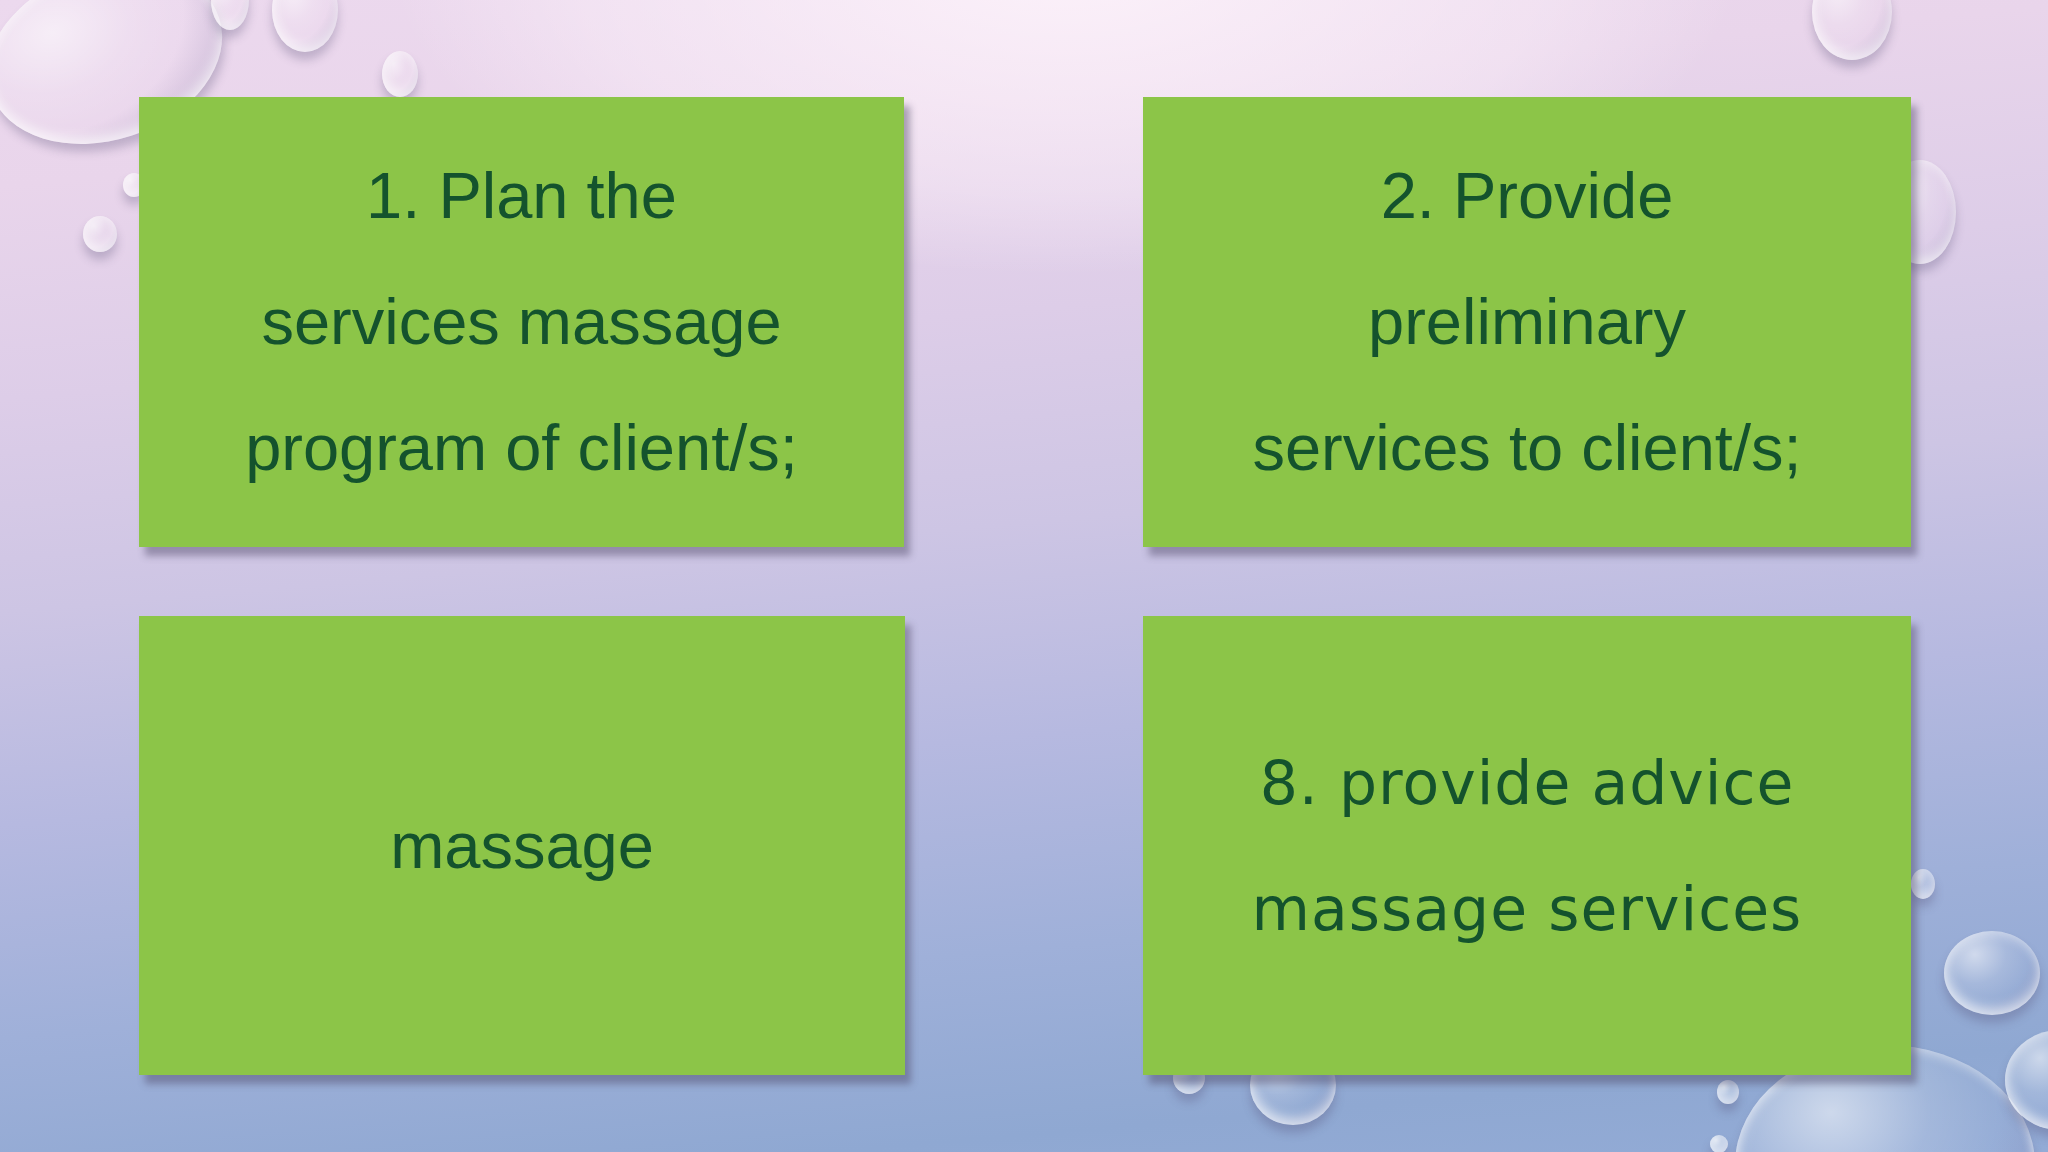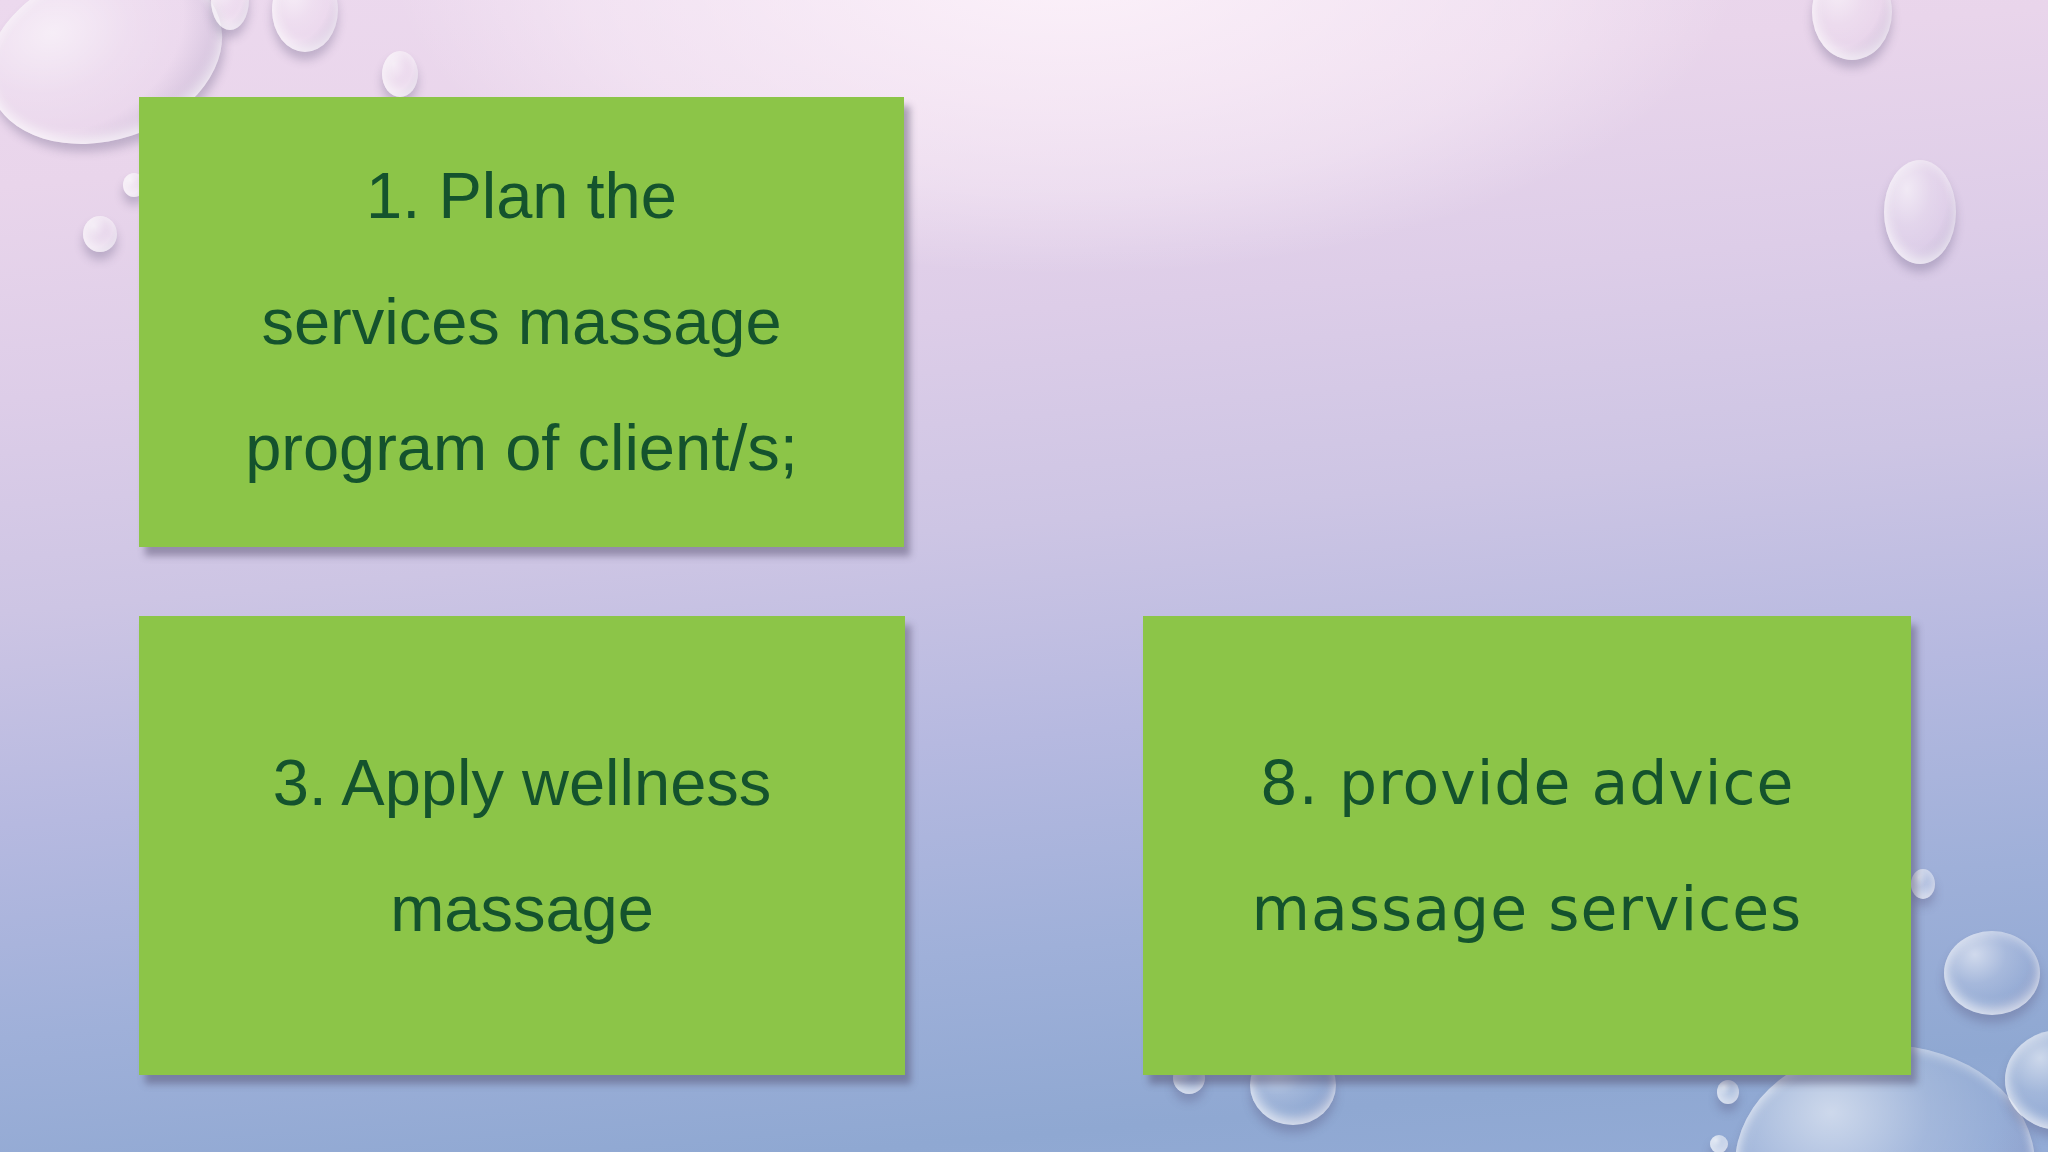--- a/index.html
+++ b/index.html
@@ -72,23 +72,27 @@
   <div class="drop dropN"></div>
   <div class="drop dropO"></div>
   <div class="drop dropP"></div>
 
   <div class="box box1">
     <div class="line">1. Plan the</div>
     <div class="line">services massage</div>
     <div class="line">program of client/s;</div>
   </div>
 
+  <div class="box box2">
+    <div class="line">2. Provide</div>
+    <div class="line">preliminary</div>
+    <div class="line">services to client/s;</div>
+  </div>
 
   <div class="box box3">
-    <div class="line">3. Apply wellness</div>
     <div class="line">massage</div>
   </div>
 
   <div class="box box4">
     <div class="line">8. provide advice</div>
     <div class="line">massage services</div>
   </div>
 
 </div>
 

